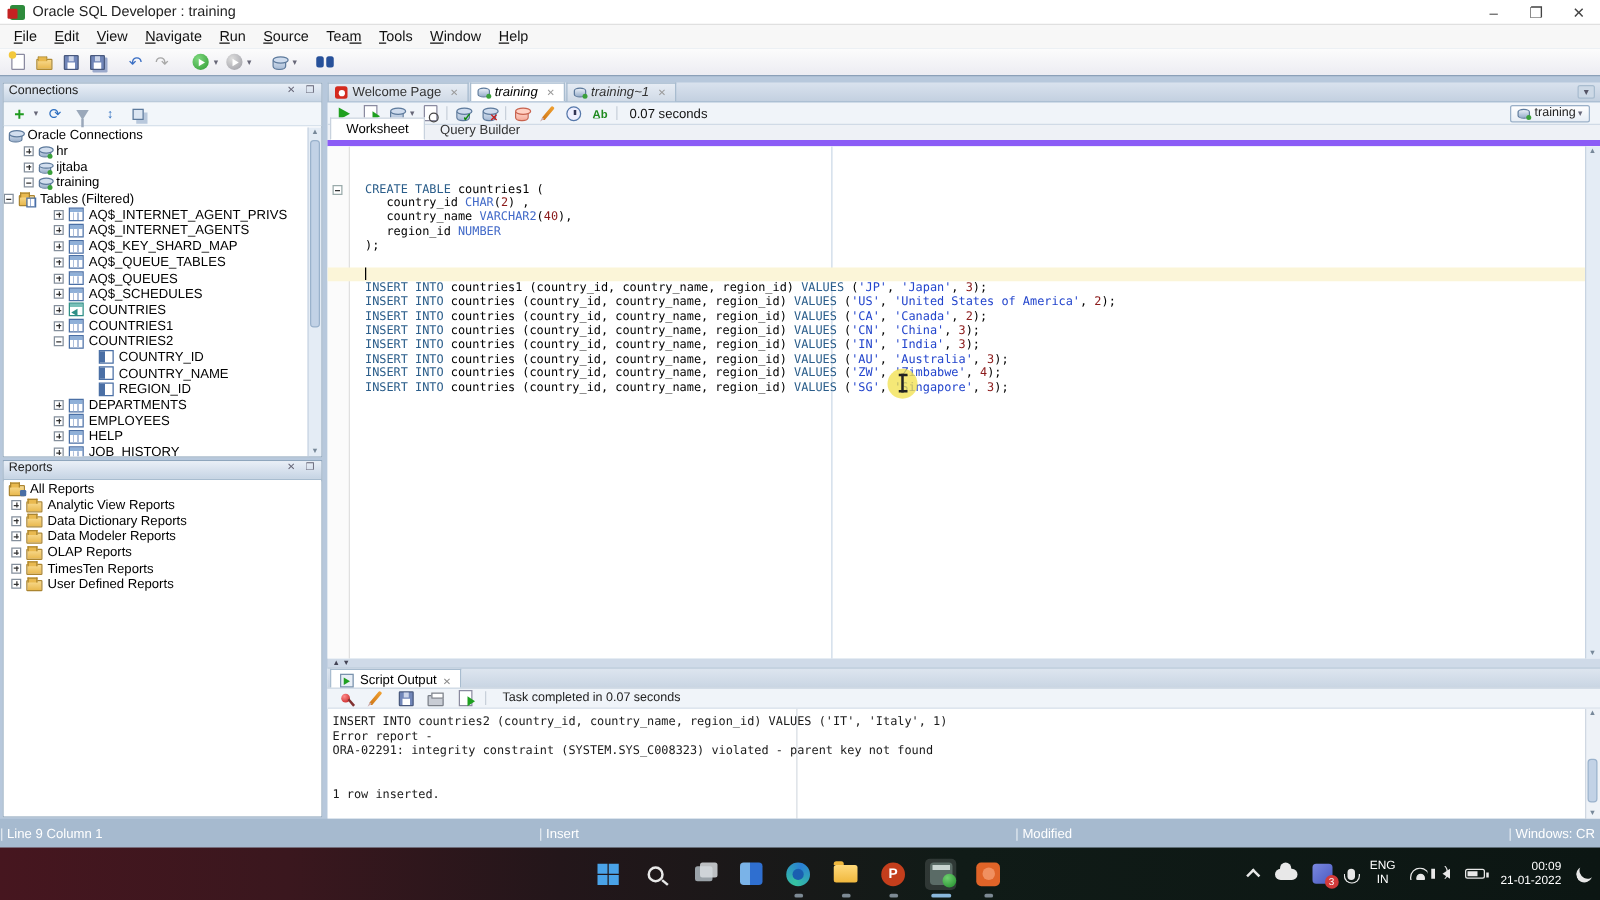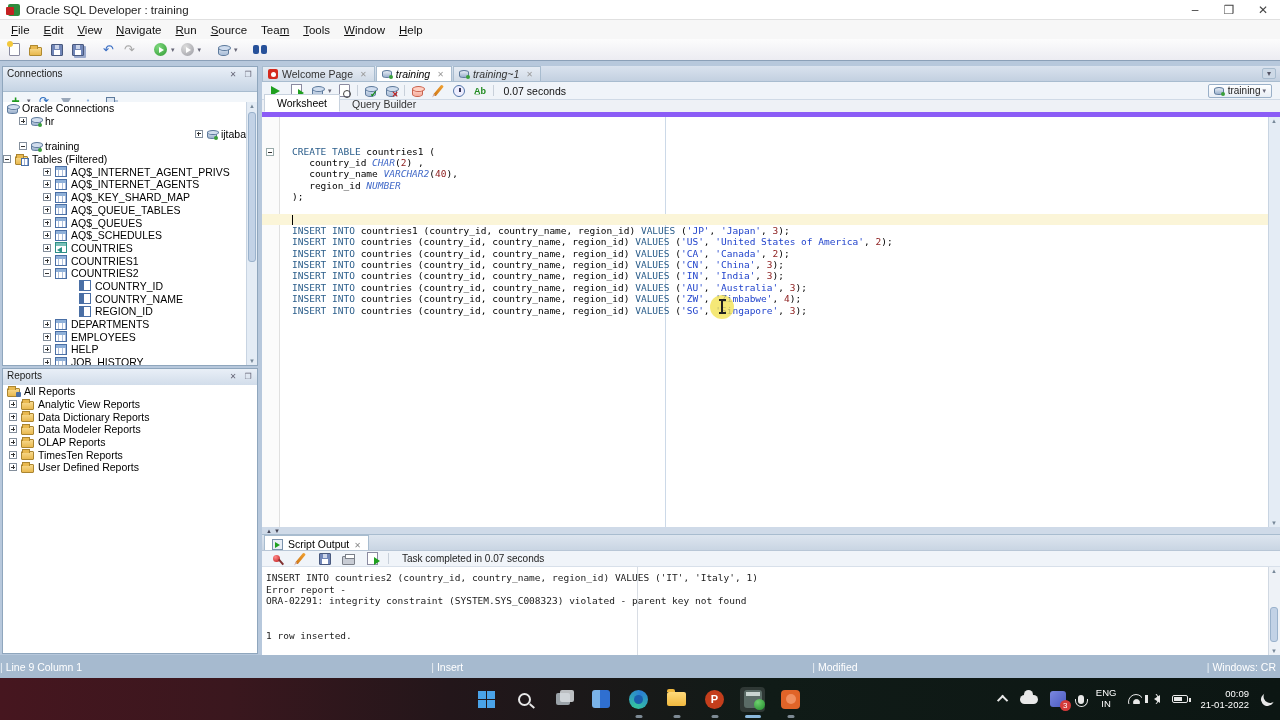--- a/index.html
+++ b/index.html
@@ -64,21 +64,21 @@
   .sh-funnel::after { content:""; position:absolute; left:-1px; top:-1px; width:2px; height:7px; background:#9aa8ba; }
   .sh-sort { color:#2e6fc0; font-size:10px; font-weight:bold; }
   .sh-copyall { width:9px; height:9px; border:1px solid #5d7a9c; background:#dce6f2; box-shadow:3px 3px 0 #b8c8dc; }
   .sh-plus { color:#1f9a1f; font-size:14px; font-weight:bold; line-height:1; }
   .sh-mag::after { content:""; position:absolute; right:-2px; bottom:-2px; width:6px; height:6px; border:1.5px solid #444; border-radius:50%; }
 
   
   .panel { position:absolute; left:2px; width:256px; background:#fff; border:1px solid #8fa6bd; }
   #connections-panel { top:66px; height:300px; }
   #reports-panel { top:368px; height:286px; }
-  .panel-header { height:15px; background:linear-gradient(#e9eff7,#c6d4e4); border-bottom:1px solid #a8bccf; display:flex; align-items:flex-end; padding:12px 4px; }
+  .panel-header { height:15px; background:linear-gradient(#e9eff7,#c6d4e4); border-bottom:1px solid #a8bccf; display:flex; align-items:flex-start; padding:0 4px; }
   .panel-title { font-size:10px; color:#222; }
   .panel-btns { margin-left:auto; display:flex; gap:5px; }
   .pbtn { font-size:8px; color:#667; width:10px; text-align:center; }
   .panel-toolbar { height:19px; background:#f2f6fa; border-bottom:1px solid #d8e2ec; display:flex; align-items:center; padding-left:4px; gap:5px; }
   .tree { position:absolute; left:0; right:11px; bottom:0; overflow:hidden; background:#fff; }
   #connections-tree { top:35px; }
   #reports-tree { top:16px; right:0; }
   .trow { display:flex; align-items:center; height:12.7px; font-size:10.5px; color:#000; white-space:nowrap; }
   .exp { width:8px; height:8px; border:1px solid #848f9c; background:#fff; flex:none; margin-right:4px; position:relative; }
   .exp::before, .exp.minus::before { content:""; position:absolute; left:1px; top:2.6px; width:4px; height:1px; background:#333; }
@@ -127,21 +127,21 @@
 
   
   #editor { position:absolute; left:262px; top:117px; width:1018px; height:410px; background:#fff; overflow:hidden; }
   #gutter { position:absolute; left:0; top:0; width:18px; height:100%; background:#fbfbfb; border-right:1px solid #e0e0e0; }
   #fold-marker { position:absolute; left:4px; top:31px; width:8px; height:8px; border:1px solid #9aa; background:#fff; }
   #fold-marker::after { content:""; position:absolute; left:1px; top:2.6px; width:4px; height:1px; background:#333; }
   #code { position:absolute; left:0; top:0; right:12px; bottom:0; padding:6px 0 0 30px; font-family:"DejaVu Sans Mono", monospace; font-size:9.5px; }
   .cline { height:11.35px; line-height:11.35px; white-space:pre; position:relative; }
   .cline.cur { background:#fbf5d8; margin-left:-30px; padding-left:30px; }
   .caret { display:inline-block; width:1px; height:10px; background:#000; vertical-align:middle; }
-  .tok-k { color:#2a5d8a; } .tok-d { color:#4169c8;font-style:italic; } .tok-s { color:#2244cc; } .tok-n { color:#8b1a1a; } .tok-p { color:#000; }
+  .tok-k { color:#2a5d8a; } .tok-d { color:#4169c8; } .tok-s { color:#2244cc; } .tok-n { color:#8b1a1a; } .tok-p { color:#000; }
   #margin-guide { position:absolute; left:403px; top:0; bottom:0; width:1px; background:#ccd9e8; }
   #ed-scroll { position:absolute; right:0; top:0; width:12px; height:100%; background:#e4ecf5; border-left:1px solid #c8d4e2; }
   #mouse-halo { position:absolute; left:448px; top:178px; width:24px; height:24px; background:#f2e04a; opacity:.75; border-radius:50%; }
   #mouse-ibeam { position:absolute; left:459px; top:182px; width:2px; height:15px; background:#222; }
   #mouse-ibeam::before, #mouse-ibeam::after { content:""; position:absolute; left:-2.5px; width:7px; height:1.8px; background:#222; }
   #mouse-ibeam::before { top:0; } #mouse-ibeam::after { bottom:0; }
 
   
   #splitter { position:absolute; left:262px; top:527px; width:1018px; height:7px; background:#cfdae8; display:flex; align-items:center; padding-left:4px; gap:2px; }
   .split-arr { font-size:6px; color:#445; line-height:1; }
@@ -310,21 +310,21 @@
     <div id="connections-tree" class="tree">
         <div class="trow" style="padding-left: 4px;">
           <span class="ic db"></span>
           <span>Oracle Connections</span>
         </div>
         <div class="trow" style="padding-left: 16px;">
           <span class="exp plus"></span>
           <span class="ic conn"></span>
           <span>hr</span>
         </div>
-        <div class="trow" style="padding-left: 16px; justify-content: flex-end;">
+        <div class="trow" style="padding-left: 16px;">
           <span class="exp plus"></span>
           <span class="ic conn"></span>
           <span>ijtaba</span>
         </div>
         <div class="trow" style="padding-left: 16px;">
           <span class="exp minus"></span>
           <span class="ic conn"></span>
           <span>training</span>
         </div>
         <div class="trow" style="">

